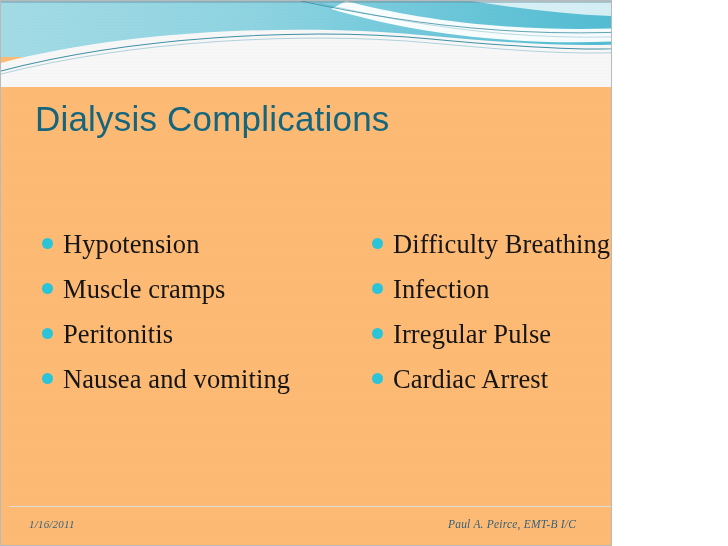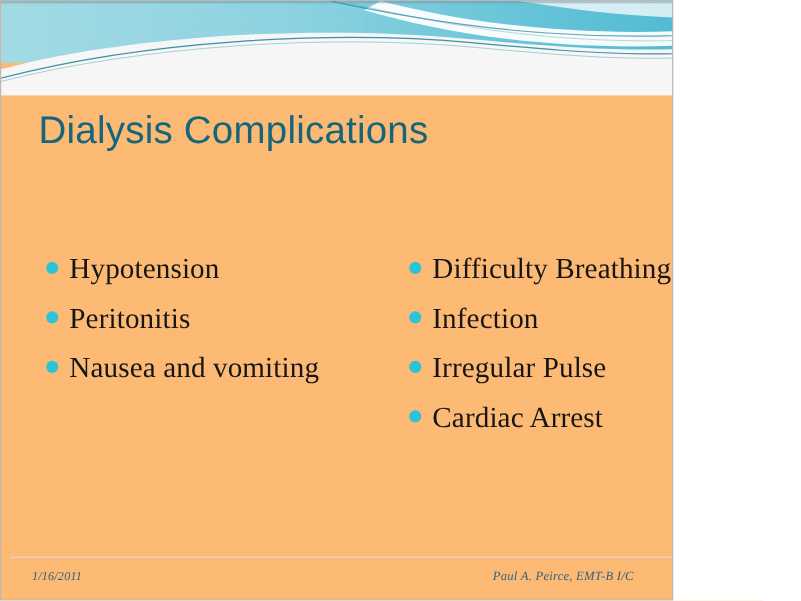--- a/index.html
+++ b/index.html
@@ -161,20 +161,24 @@
   <div id="title">Dialysis Complications</div>
 
   <div id="col-left" class="column">
     <ul class="bullet-list">
       <li class="bullet-item">
         <span class="bullet-dot"></span>
         <span>Hypotension</span>
       </li>
       <li class="bullet-item">
         <span class="bullet-dot"></span>
+        <span>Muscle cramps</span>
+      </li>
+      <li class="bullet-item">
+        <span class="bullet-dot"></span>
         <span>Peritonitis</span>
       </li>
       <li class="bullet-item">
         <span class="bullet-dot"></span>
         <span>Nausea and vomiting</span>
       </li>
     </ul>
   </div>
 
   <div id="col-right" class="column">

